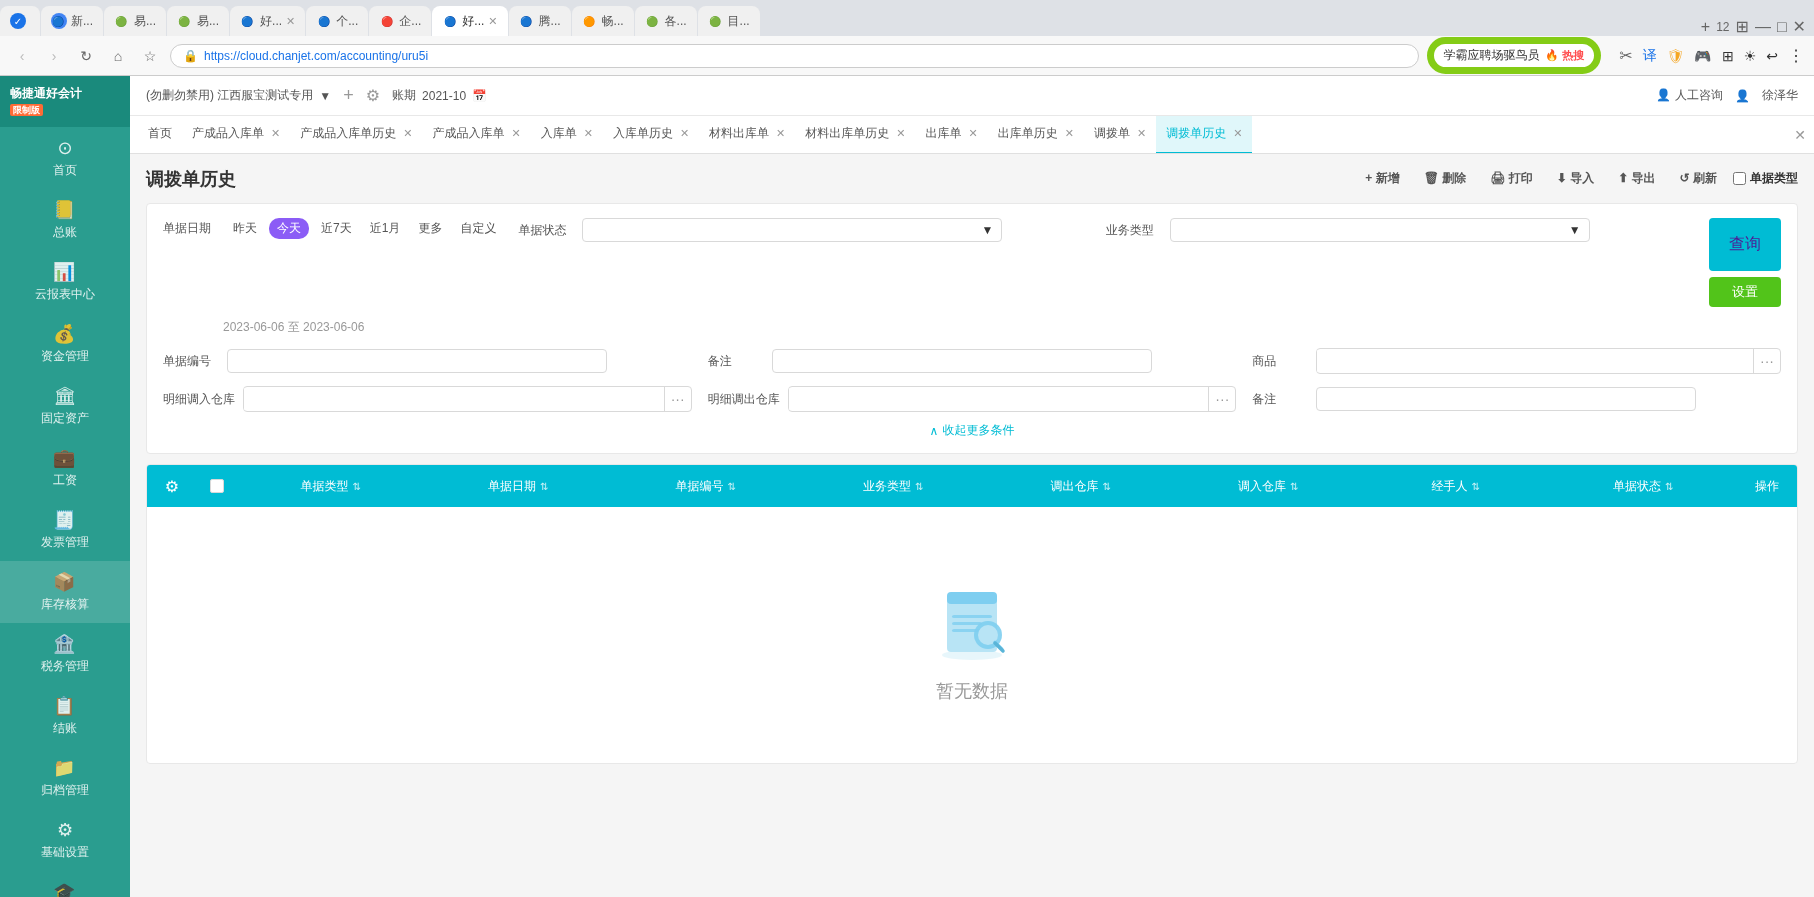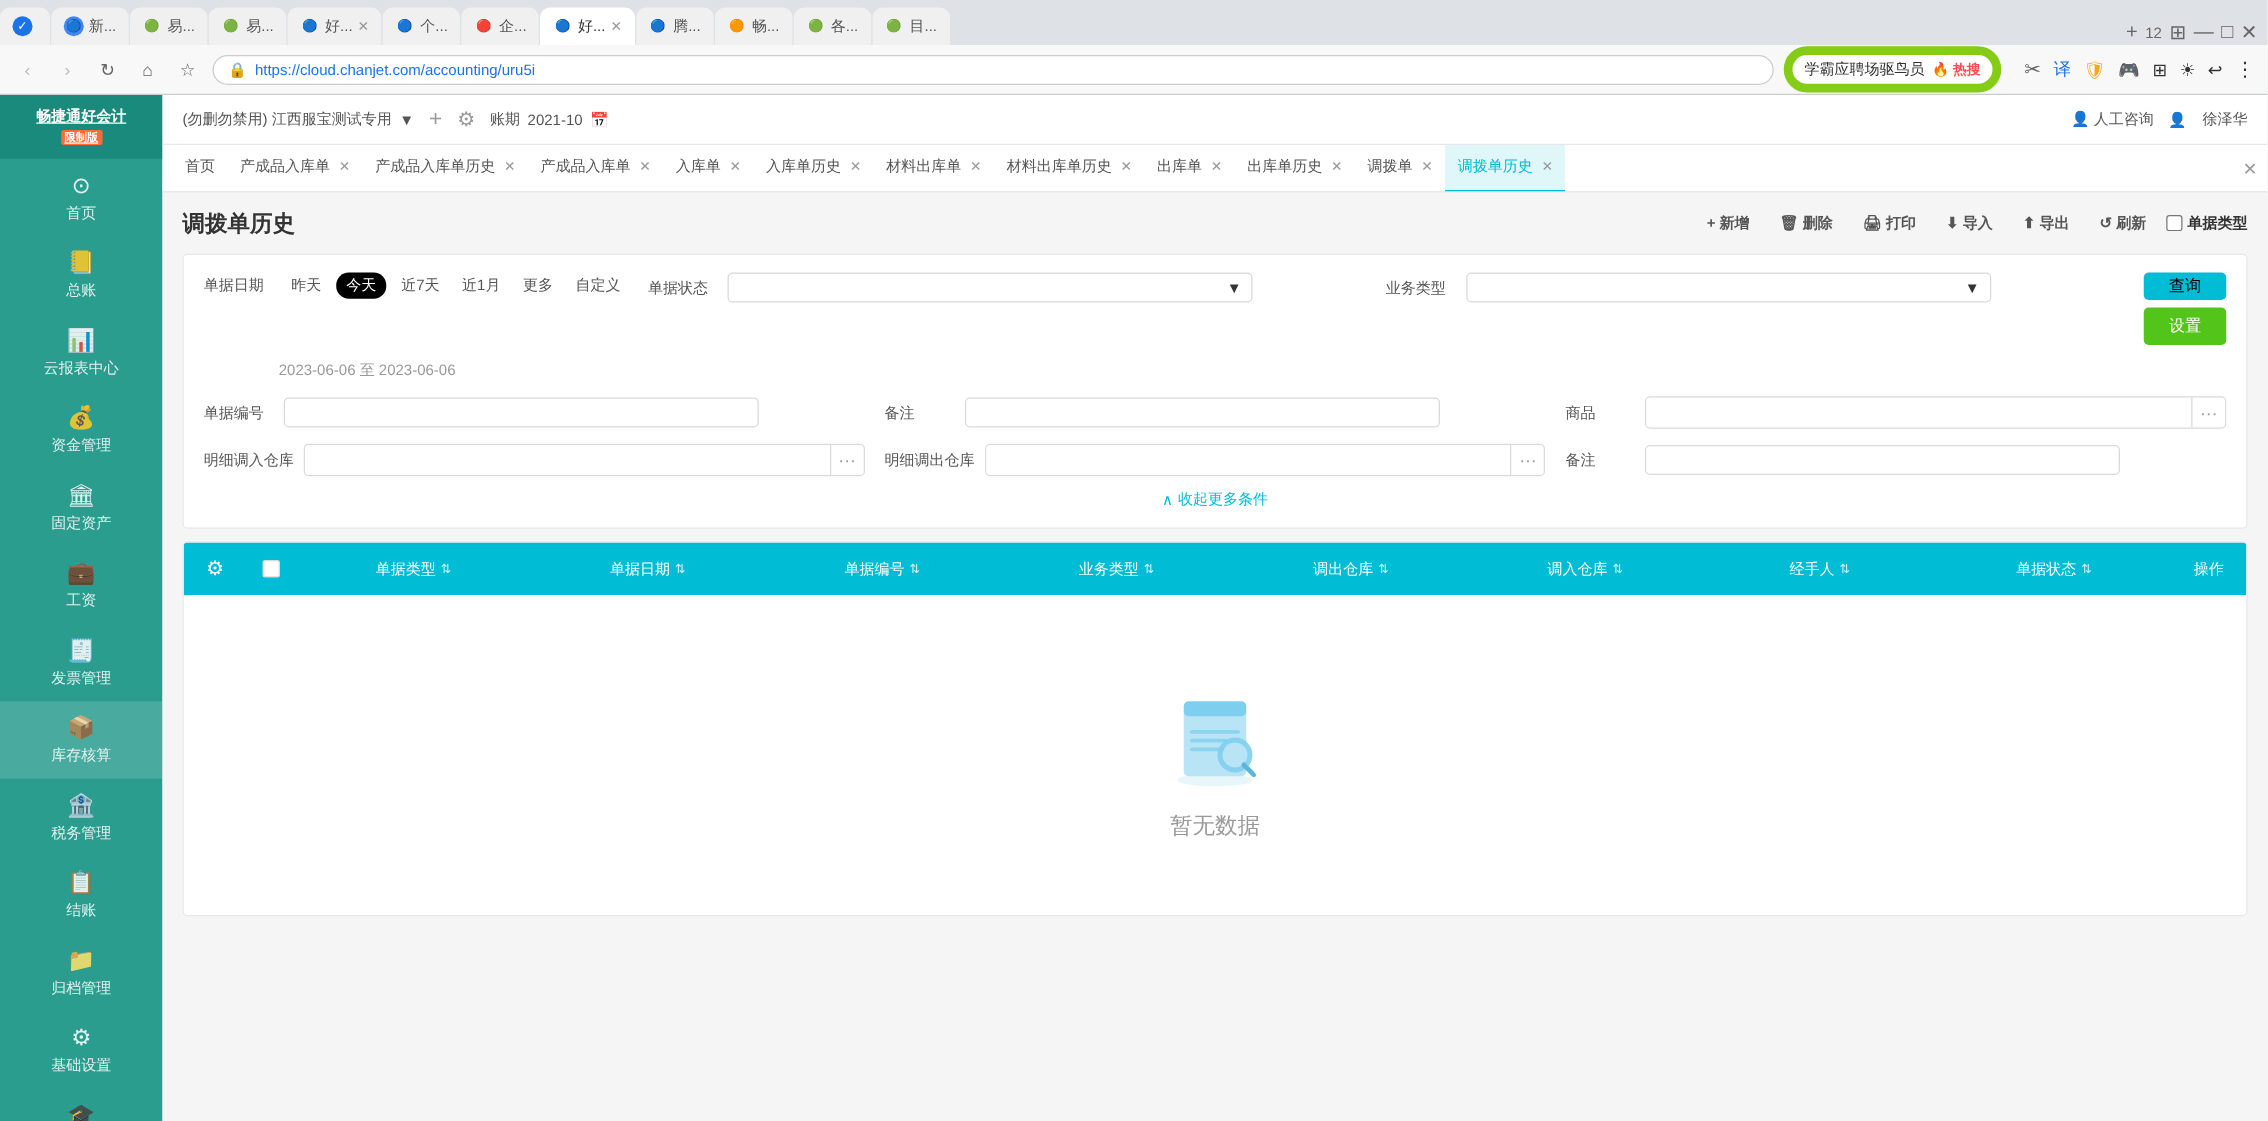--- a/index.html
+++ b/index.html
@@ -23,21 +23,21 @@
     .url-text { color: #1a73e8; font-size: 12px; }
     .browser-tools { display: flex; align-items: center; gap: 10px; margin-left: 10px; }
     .search-bar-right { background: white; border: 7px solid #84cc16; border-radius: 20px; padding: 3px 10px; font-size: 12px; display: flex; align-items: center; gap: 6px; }
     .hot-tag { color: #ff4d4f; font-size: 11px; font-weight: bold; }
 
     
     .app-container { display: flex; height: calc(897px - 76px); }
 
     
     .sidebar { width: 130px; background: #2a9d8f; color: white; display: flex; flex-direction: column; flex-shrink: 0; }
-    .sidebar-logo { padding: 10px; background: #1a8a7c; text-align: center; font-size: 12px; color: white; font-weight: bold; line-height: 1.3; text-decoration: underline; }
+    .sidebar-logo { padding: 10px; background: #1a8a7c; font-size: 12px; color: white; font-weight: bold; line-height: 1.3; }
     .sidebar-logo .beta { background: #ff6b35; color: white; font-size: 9px; padding: 1px 3px; border-radius: 2px; }
     .sidebar-item { display: flex; flex-direction: column; align-items: center; padding: 10px 0; cursor: pointer; font-size: 12px; color: rgba(255,255,255,0.85); gap: 3px; }
     .sidebar-item .icon { font-size: 18px; }
 
     
     .app-header { background: white; border-bottom: 1px solid #e8e8e8; padding: 0 16px; height: 40px; display: flex; align-items: center; gap: 12px; }
     .company-selector { display: flex; align-items: center; gap: 6px; font-size: 12px; color: #555; cursor: pointer; }
     .period-selector { display: flex; align-items: center; gap: 6px; font-size: 12px; color: #555; }
     .header-right { margin-left: auto; display: flex; align-items: center; gap: 12px; font-size: 12px; color: #555; }
 
@@ -57,29 +57,29 @@
     
     .page-title { font-size: 18px; font-weight: bold; color: #333; margin-bottom: 12px; display: flex; align-items: center; justify-content: space-between; }
     .toolbar { display: flex; align-items: center; gap: 8px; }
     .toolbar-btn { display: flex; align-items: center; gap: 4px; font-size: 12px; color: #555; cursor: pointer; padding: 4px 8px; }
 
     
     .filter-panel { background: white; border: 1px solid #e8e8e8; border-radius: 4px; padding: 14px 16px; margin-bottom: 10px; }
     .filter-label { font-size: 12px; color: #555; white-space: nowrap; min-width: 56px; }
     .filter-dates { display: flex; align-items: center; gap: 6px; flex: 1; }
     .date-btn { font-size: 12px; color: #555; cursor: pointer; padding: 2px 6px; border-radius: 3px; }
-    .date-btn.active { background: #000000; color: white; border-radius: 10px; padding: 2px 8px; }
+    .date-btn.active { background: #8b5cf6; color: white; border-radius: 10px; padding: 2px 8px; }
     .date-range { font-size: 12px; color: #999; }
     .filter-select { flex: 1; border: 1px solid #d9d9d9; border-radius: 4px; padding: 4px 8px; font-size: 12px; display: flex; align-items: center; justify-content: space-between; cursor: pointer; min-width: 180px; max-width: 420px; }
     .filter-input { flex: 1; border: 1px solid #d9d9d9; border-radius: 4px; padding: 4px 8px; font-size: 12px; min-width: 180px; max-width: 380px; outline: none; }
     .filter-input-with-dots { display: flex; align-items: center; border: 1px solid #d9d9d9; border-radius: 4px; overflow: hidden; flex: 1; }
     .filter-input-with-dots input { border: none; outline: none; padding: 4px 8px; font-size: 12px; flex: 1; }
     .dots-btn { padding: 4px 6px; color: #999; cursor: pointer; font-size: 14px; border-left: 1px solid #d9d9d9; }
     .collapse-btn { display: flex; align-items: center; gap: 4px; color: #00bcd4; font-size: 12px; cursor: pointer; justify-content: center; margin-top: 4px; }
-    .search-btn { background: #00bcd4; color: #000000; border: none; border-radius: 4px; padding: 2px 20px; font-size: 13px; cursor: pointer; white-space: nowrap; }
+    .search-btn { background: #00bcd4; color: #4c1d95; border: none; border-radius: 4px; padding: 16px 20px; font-size: 16px; cursor: pointer; white-space: nowrap; }
     .setting-btn { background: #52c41a; color: white; border: none; border-radius: 4px; padding: 6px 14px; font-size: 13px; cursor: pointer; white-space: nowrap; }
     .filter-right { display: flex; flex-direction: column; gap: 6px; margin-left: 16px; }
 
     
     .data-table { background: white; border-radius: 4px; overflow: hidden; border: 1px solid #e8e8e8; }
     .table-header { background: #00bcd4; display: flex; align-items: center; height: 42px; color: white; font-size: 12px; }
     .th-cell { display: flex; align-items: center; justify-content: center; gap: 4px; padding: 0 8px; height: 100%; cursor: pointer; flex: 1; }
     .th-cell.fixed-left { flex: 0 0 50px; }
     .th-cell.fixed-checkbox { flex: 0 0 40px; }
     .th-cell.fixed-ops { flex: 0 0 60px; }

